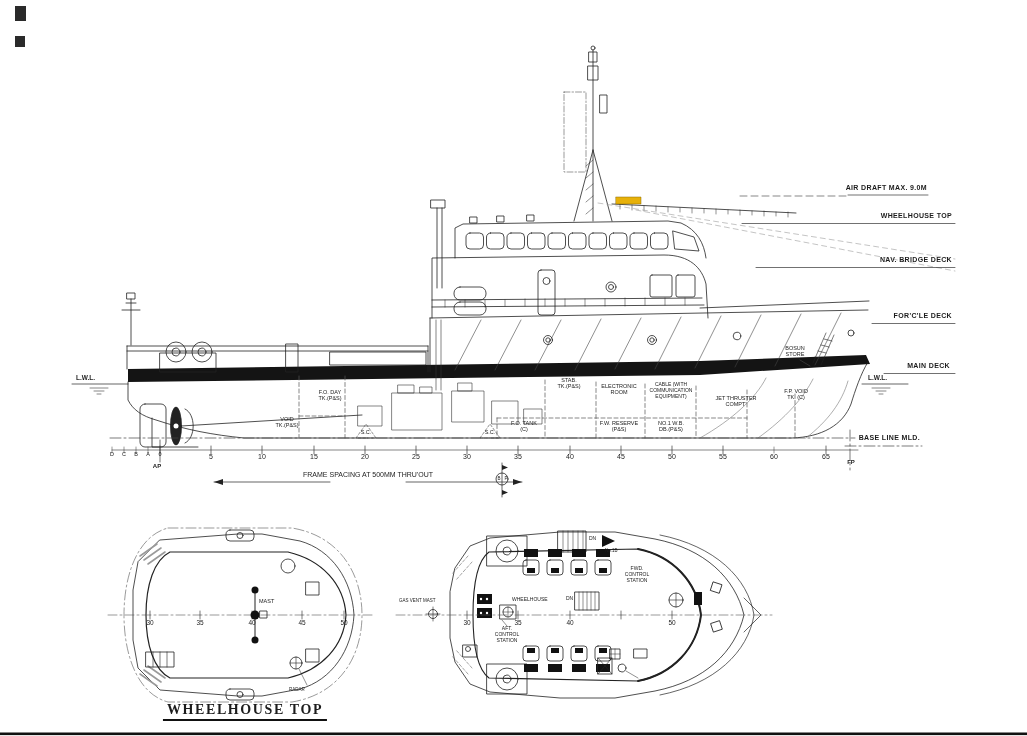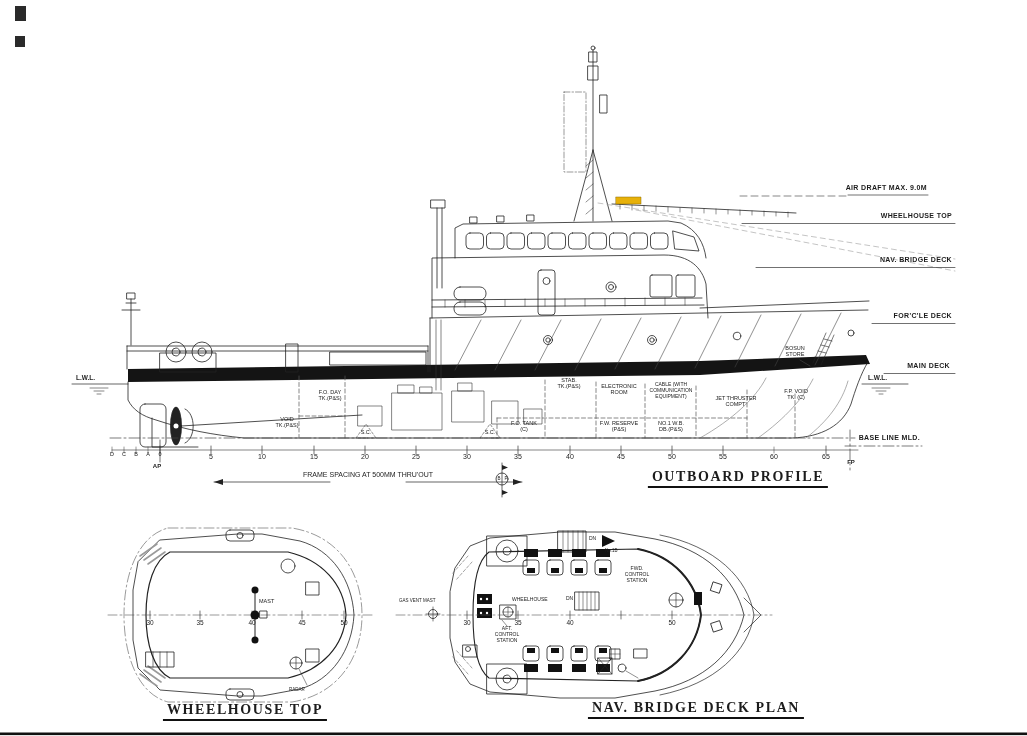--- a/index.html
+++ b/index.html
@@ -382,21 +382,20 @@
 <span class="lbl c s7" style="left:621px;top:453px">45</span>
 <span class="lbl c s7" style="left:672px;top:453px">50</span>
 <span class="lbl c s7" style="left:723px;top:453px">55</span>
 <span class="lbl c s7" style="left:774px;top:453px">60</span>
 <span class="lbl c s7" style="left:826px;top:453px">65</span>
 
 <span class="lbl c s7" style="left:368px;top:471px">FRAME SPACING AT 500MM THRU'OUT</span>
 <span class="lbl c s45" style="left:499px;top:476px">B</span>
 <span class="lbl c s45" style="left:506px;top:476px">P</span>
 
-<div class="title" style="left:738px;top:469px">OUTBOARD PROFILE</div>
 
 <span class="lbl s55" style="left:259px;top:598px">MAST</span>
 <span class="lbl c s45" style="left:297px;top:687px">RADAR</span>
 <span class="lbl c s65" style="left:150px;top:619px">30</span>
 <span class="lbl c s65" style="left:200px;top:619px">35</span>
 <span class="lbl c s65" style="left:252px;top:619px">40</span>
 <span class="lbl c s65" style="left:302px;top:619px">45</span>
 <span class="lbl c s65" style="left:344px;top:619px">50</span>
 <div class="title" style="left:245px;top:702px">WHEELHOUSE TOP</div>
 
@@ -408,15 +407,14 @@
 <span class="lbl c s5" style="left:637px;top:566px">FWD.
 CONTROL
 STATION</span>
 <span class="lbl c s5" style="left:507px;top:626px">AFT.
 CONTROL
 STATION</span>
 <span class="lbl c s65" style="left:467px;top:619px">30</span>
 <span class="lbl c s65" style="left:518px;top:619px">35</span>
 <span class="lbl c s65" style="left:570px;top:619px">40</span>
 <span class="lbl c s65" style="left:672px;top:619px">50</span>
-<div class="title" style="left:696px;top:700px">NAV. BRIDGE DECK PLAN</div>
 
 </div>
 
 </body></html>

